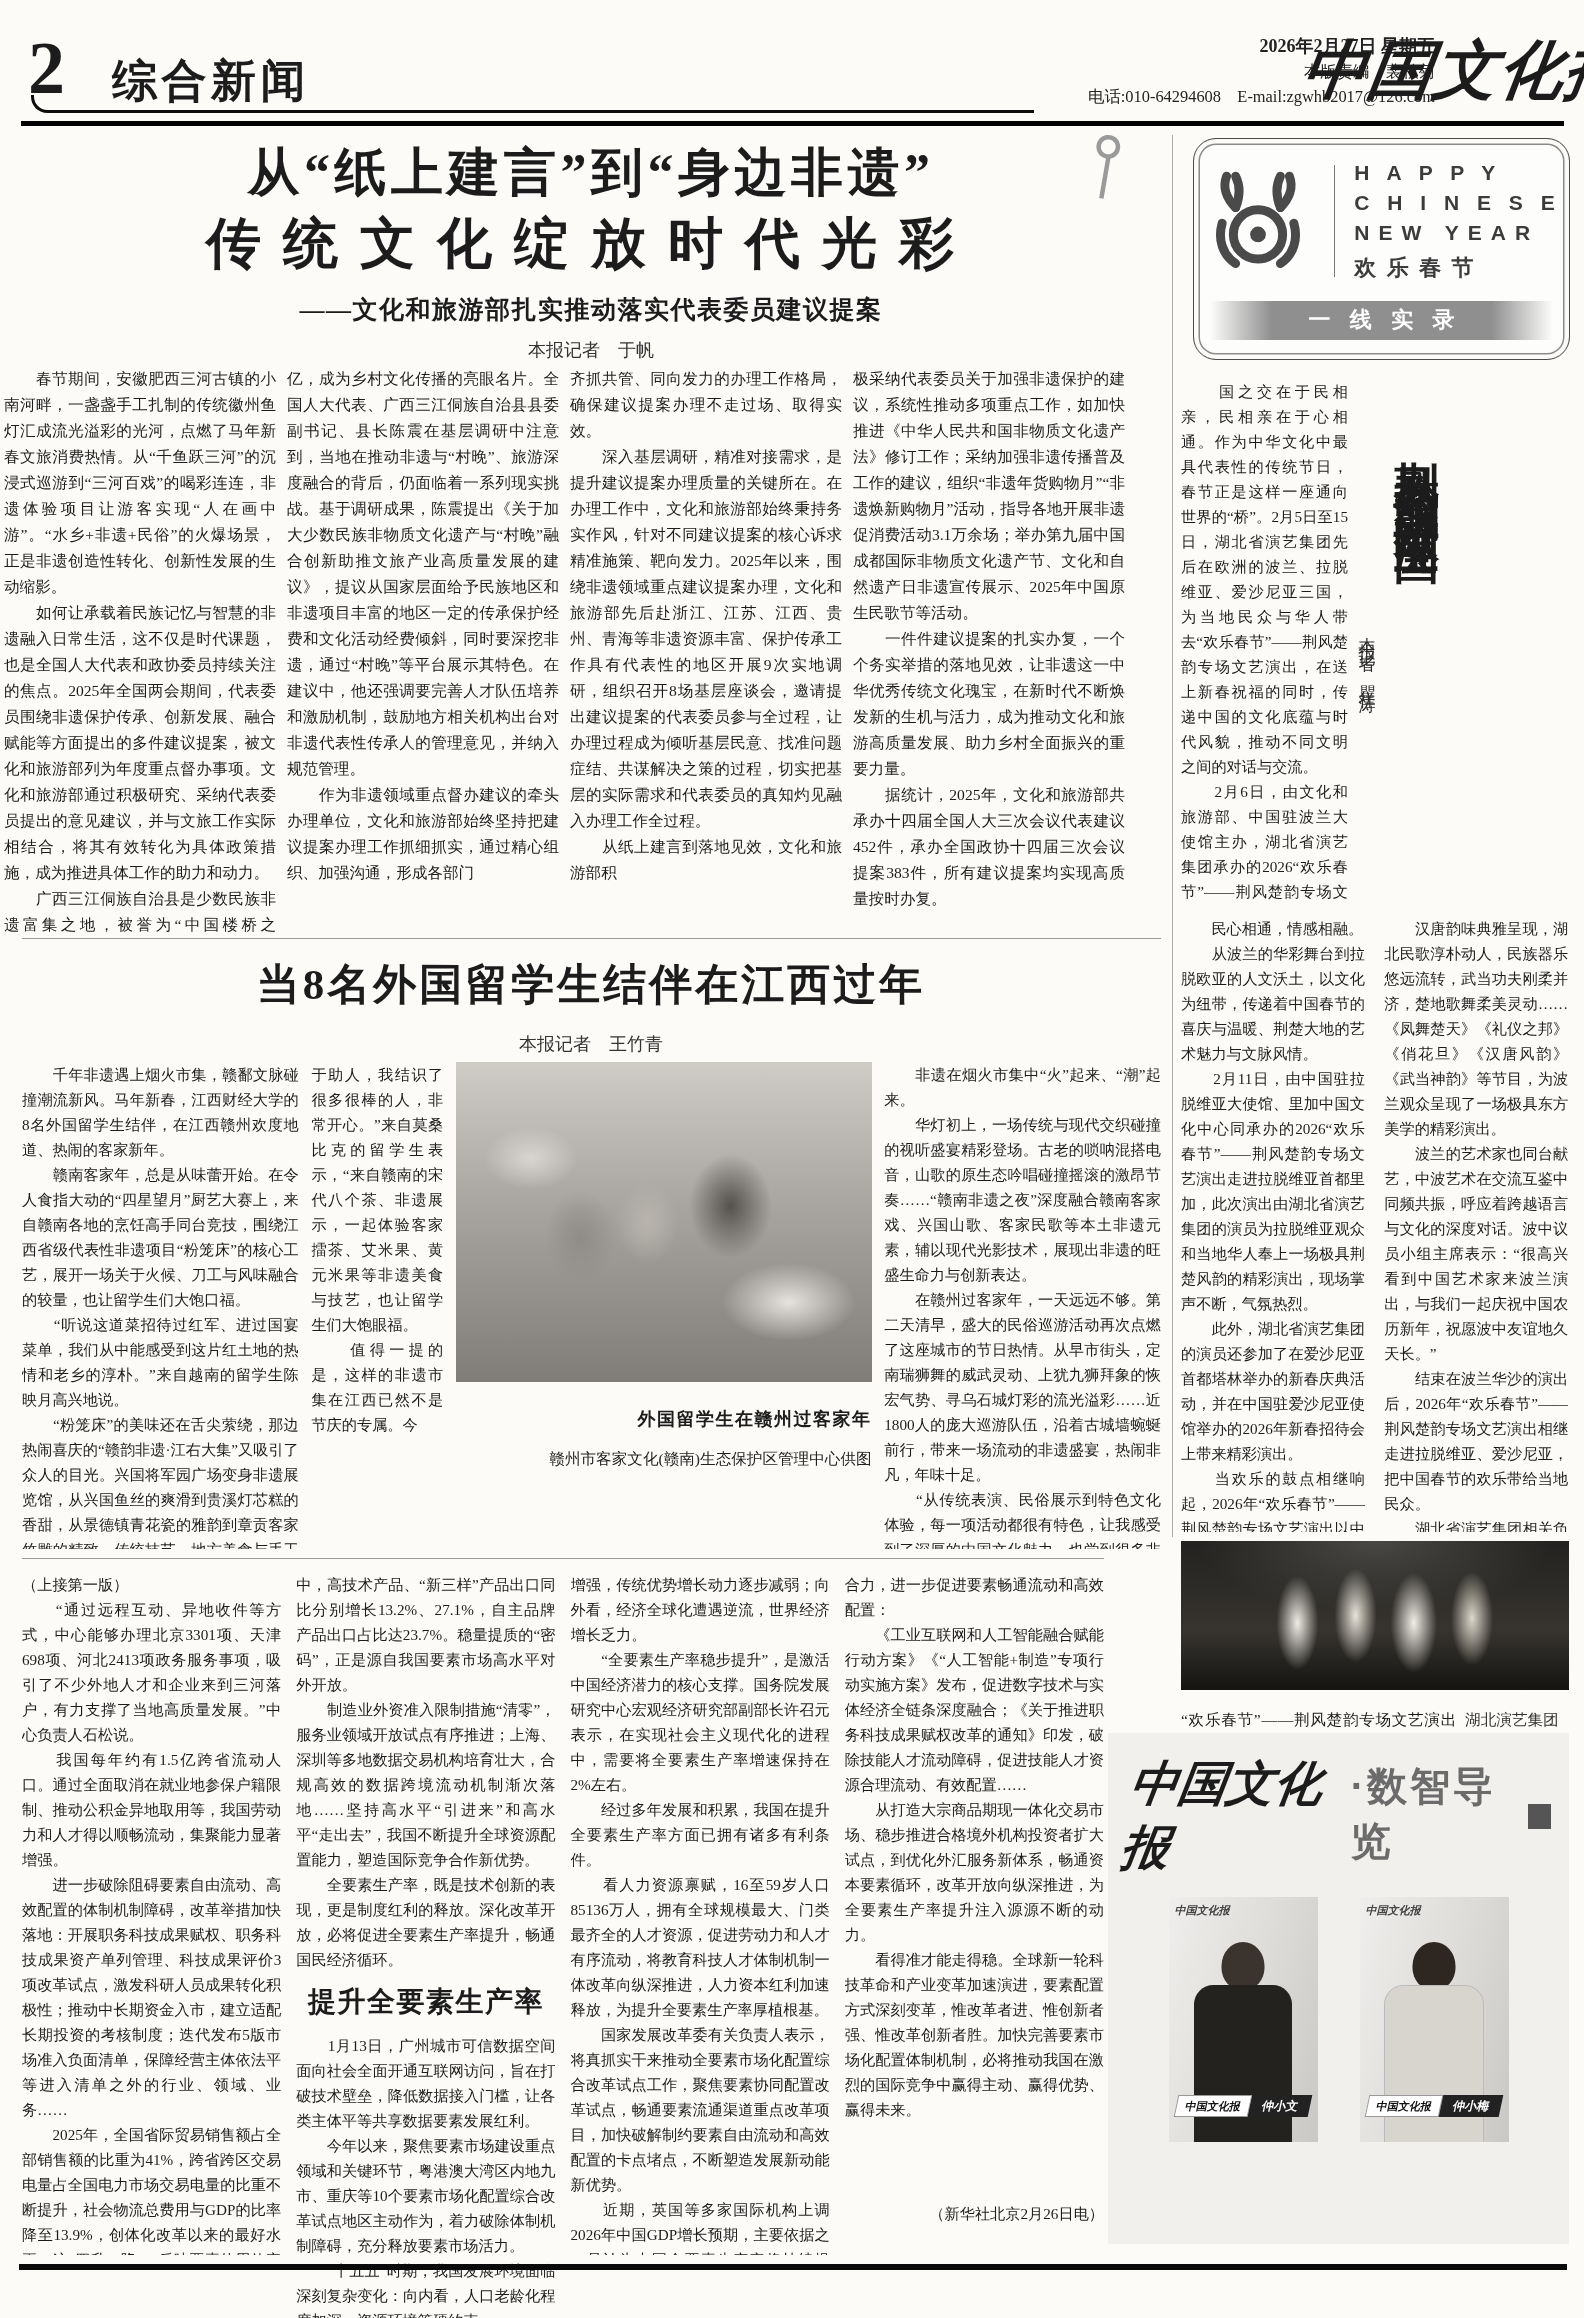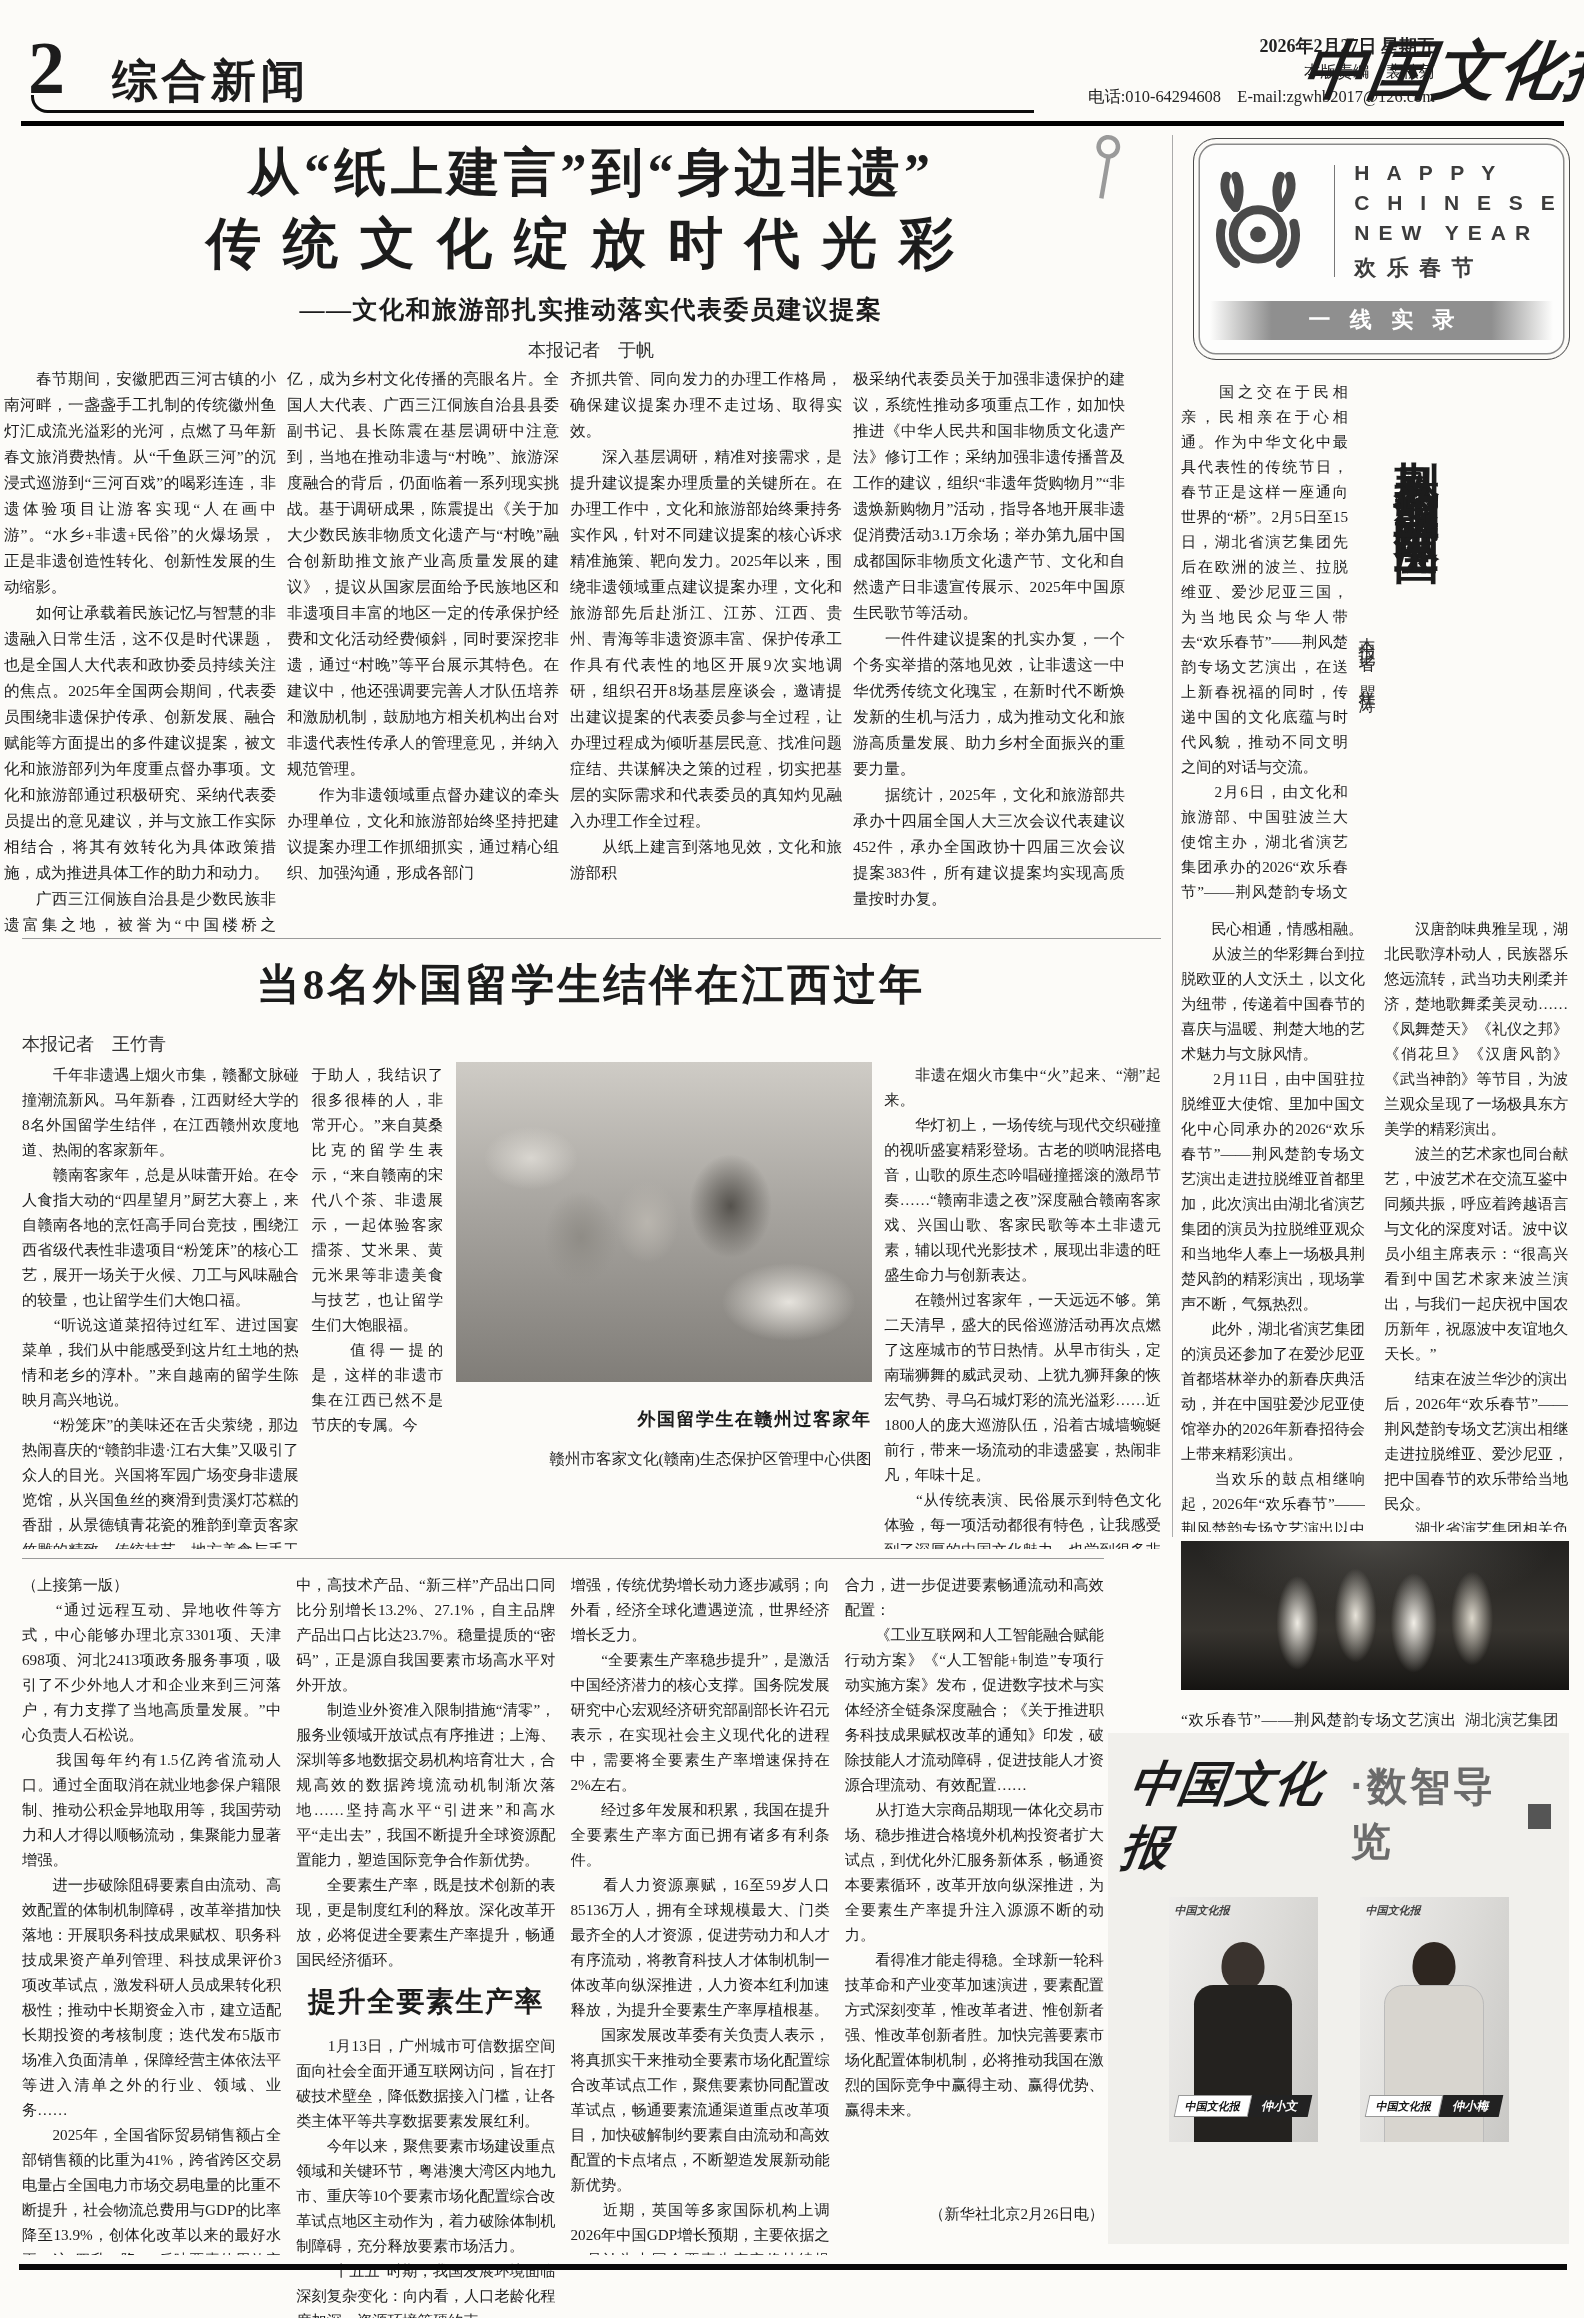--- a/index.html
+++ b/index.html
@@ -123,21 +123,21 @@
 　　深入基层调研，精准对接需求，是提升建议提案办理质量的关键所在。在办理工作中，文化和旅游部始终秉持务实作风，针对不同建议提案的核心诉求精准施策、靶向发力。2025年以来，围绕非遗领域重点建议提案办理，文化和旅游部先后赴浙江、江苏、江西、贵州、青海等非遗资源丰富、保护传承工作具有代表性的地区开展9次实地调研，组织召开8场基层座谈会，邀请提出建议提案的代表委员参与全过程，让办理过程成为倾听基层民意、找准问题症结、共谋解决之策的过程，切实把基层的实际需求和代表委员的真知灼见融入办理工作全过程。
 　　从纸上建言到落地见效，文化和旅游部积</div>
     <div class="colbody" style="width:272px;">极采纳代表委员关于加强非遗保护的建议，系统性推动多项重点工作，如加快推进《中华人民共和国非物质文化遗产法》修订工作；采纳加强非遗传播普及工作的建议，组织“非遗年货购物月”“非遗焕新购物月”活动，指导各地开展非遗促消费活动3.1万余场；举办第九届中国成都国际非物质文化遗产节、文化和自然遗产日非遗宣传展示、2025年中国原生民歌节等活动。
 　　一件件建议提案的扎实办复，一个个务实举措的落地见效，让非遗这一中华优秀传统文化瑰宝，在新时代不断焕发新的生机与活力，成为推动文化和旅游高质量发展、助力乡村全面振兴的重要力量。
 　　据统计，2025年，文化和旅游部共承办十四届全国人大三次会议代表建议452件，承办全国政协十四届三次会议提案383件，所有建议提案均实现高质量按时办复。</div>
   </div>
 
   <div class="abs hr" style="left:22px;top:938px;width:1139px;"></div>
 
   <div class="abs hl2" style="left:22px;top:956px;">当8名外国留学生结伴在江西过年</div>
-  <div class="abs byline" style="left:22px;top:1020px;width:1138px;">本报记者　王竹青</div>
+  <div class="abs byline" style="left:22px;top:1020px;width:1138px;text-align:center;">本报记者　王竹青</div>
 
   <div class="abs colrow" style="left:22px;top:1062px;width:1139px;height:487px;gap:12.6px;">
     <div class="colbody" style="width:277px;font-size:15.2px;line-height:25px;">　　千年非遗遇上烟火市集，赣鄱文脉碰撞潮流新风。马年新春，江西财经大学的8名外国留学生结伴，在江西赣州欢度地道、热闹的客家新年。
 　　赣南客家年，总是从味蕾开始。在令人食指大动的“四星望月”厨艺大赛上，来自赣南各地的烹饪高手同台竞技，围绕江西省级代表性非遗项目“粉笼床”的核心工艺，展开一场关于火候、刀工与风味融合的较量，也让留学生们大饱口福。
 　　“听说这道菜招待过红军、进过国宴菜单，我们从中能感受到这片红土地的热情和老乡的淳朴。”来自越南的留学生陈映月高兴地说。
 　　“粉笼床”的美味还在舌尖萦绕，那边热闹喜庆的“赣韵非遗·江右大集”又吸引了众人的目光。兴国将军园广场变身非遗展览馆，从兴国鱼丝的爽滑到贵溪灯芯糕的香甜，从景德镇青花瓷的雅韵到章贡客家竹雕的精致，传统技艺、地方美食与手工艺品在此汇聚，一站式满足游客对江西年味的所有想象。
 　　“真热闹！这里的非遗技艺精湛、食物美味，人人也热情好客、乐</div>
     <div class="colbody" style="width:132px;font-size:15.2px;line-height:25px;">于助人，我结识了很多很棒的人，非常开心。”来自莫桑比克的留学生表示，“来自赣南的宋代八个茶、非遗展示，一起体验客家擂茶、艾米果、黄元米果等非遗美食与技艺，也让留学生们大饱眼福。
 　　值得一提的是，这样的非遗市集在江西已然不是节庆的专属。今</div>
     <div style="width:416px;">

